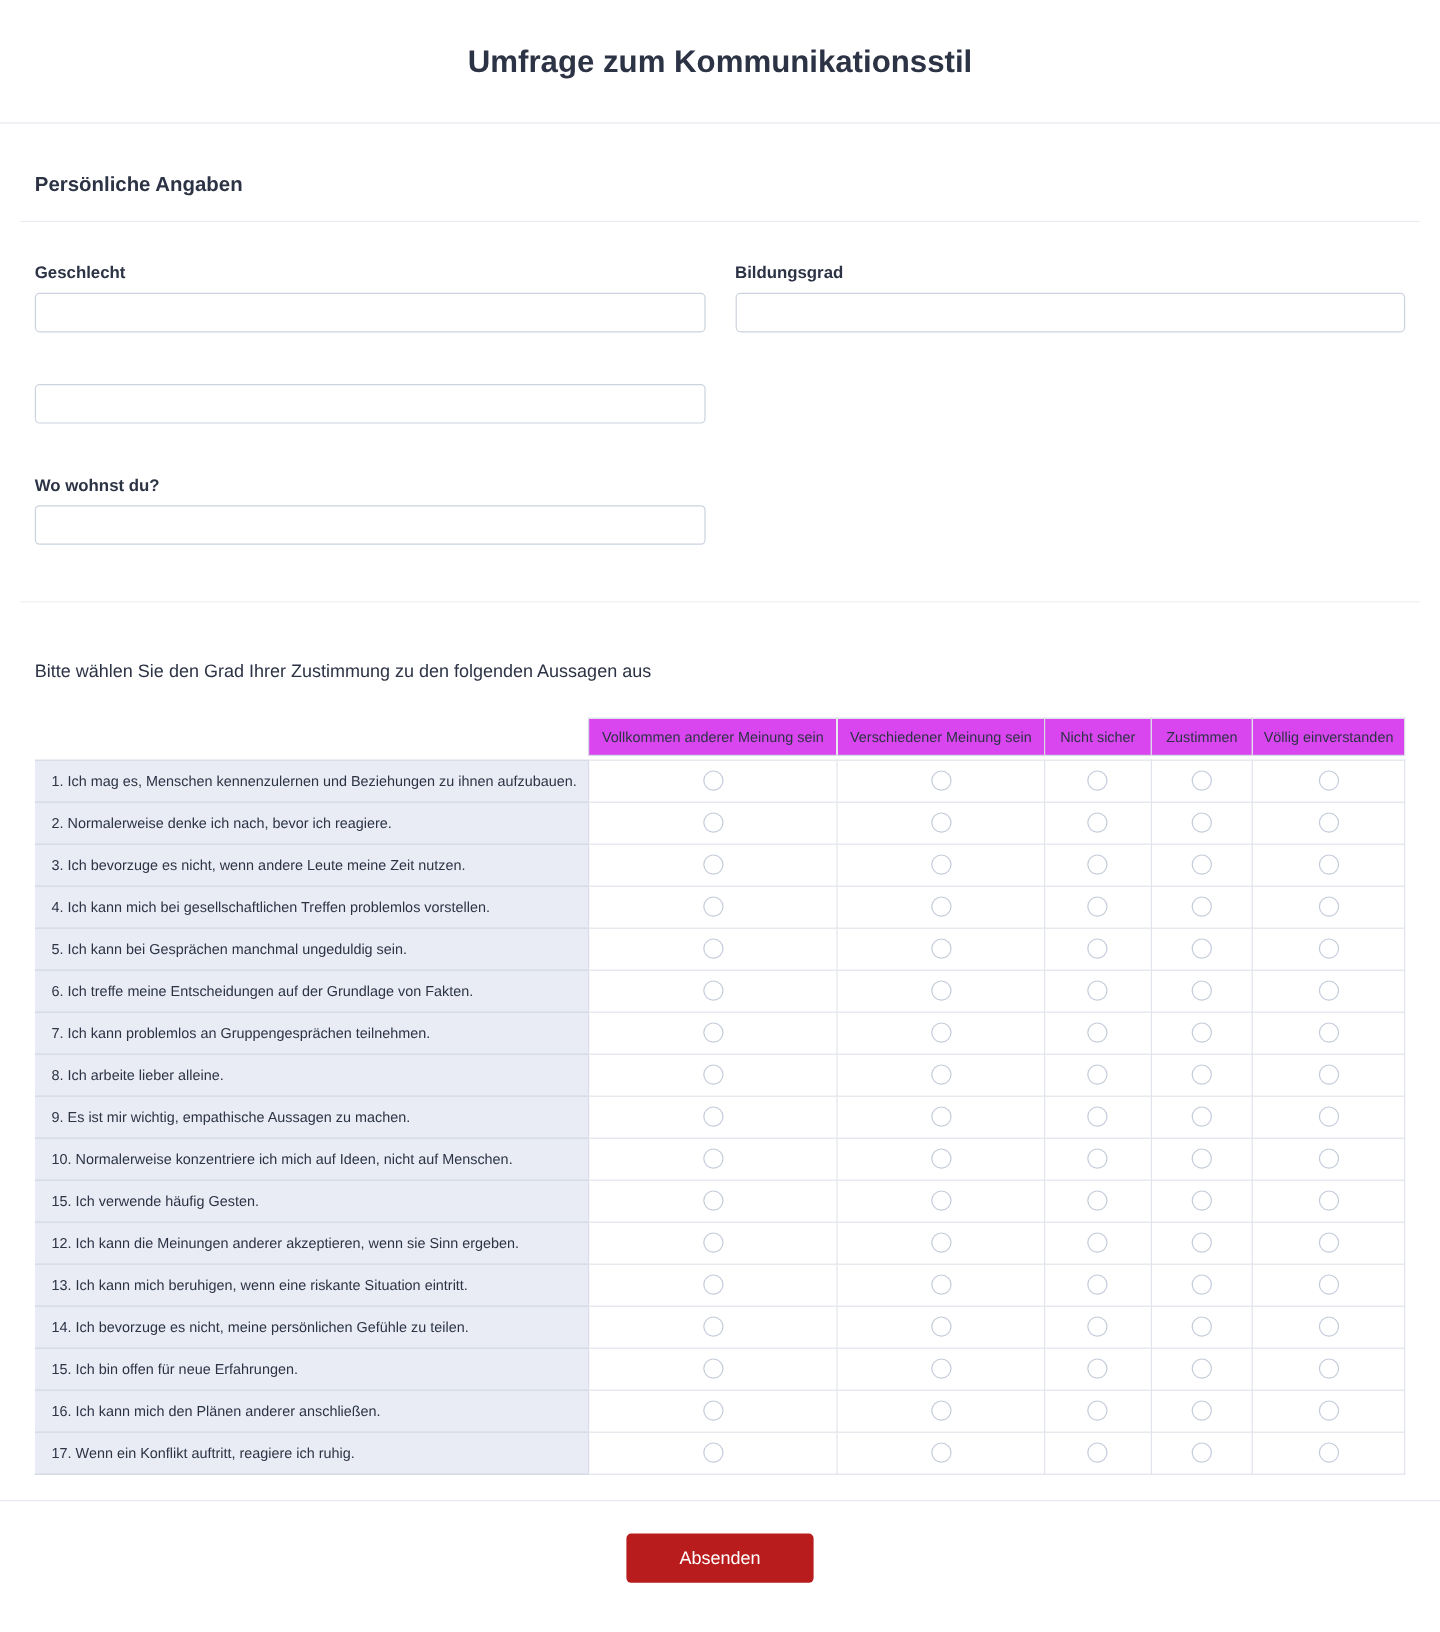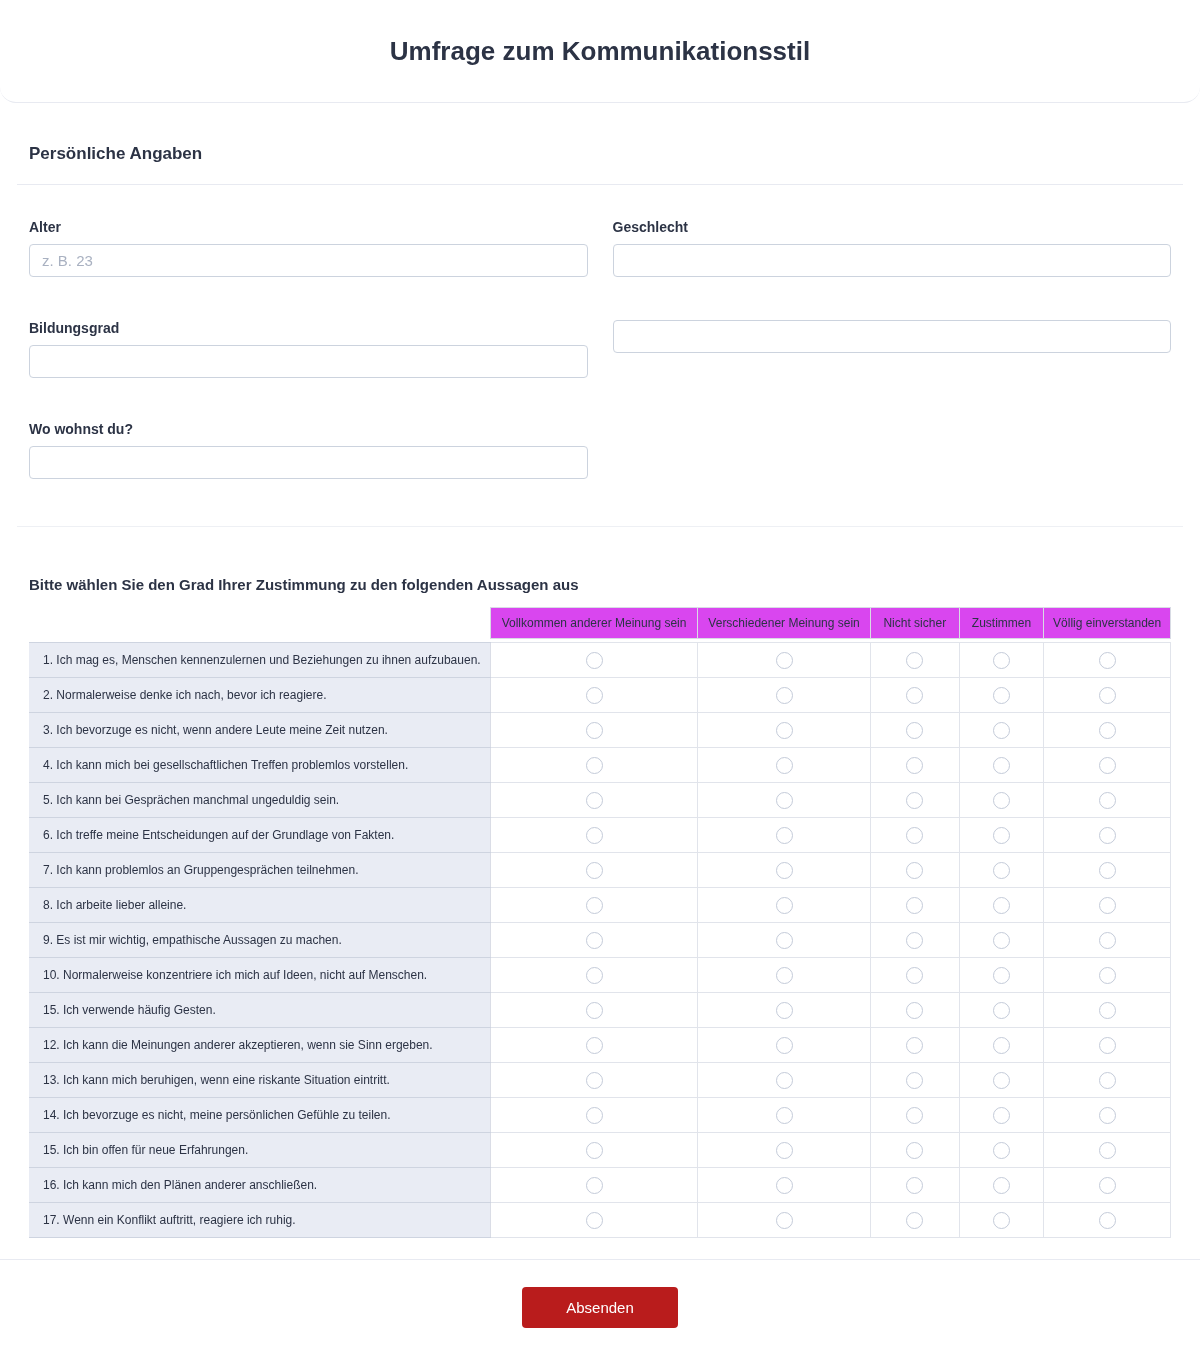--- a/index.html
+++ b/index.html
@@ -10,21 +10,20 @@
     color: #2c3345;
     width: 1200px;
     margin: 0 auto;
   }
   .form-header {
     height: 103px;
     display: flex;
     align-items: center;
     justify-content: center;
     border-bottom: 1px solid #e8eaf1;
-    border-radius: 16px;
   }
   .form-title {
     font-size: 26px;
     font-weight: 700;
     color: #2c3345;
   }
   .content { padding: 0 29px; }
   .section-title {
     margin-top: 41px;
     font-size: 17px;
@@ -59,23 +58,23 @@
     padding: 0 12px;
     font-family: "Liberation Sans", "DejaVu Sans", sans-serif;
     font-size: 15px;
     color: #2c3345;
     outline: none;
     background: #fff;
   }
   .field input::placeholder { color: #a9b1c1; }
   .field-half { grid-column: 1; }
   .matrix-question {
-    margin: 49px 0 14px;
+    margin: 49px 0 30px;
     font-size: 15px;
-    font-weight: 700;
+    font-weight: 400;
     color: #2c3345;
   }
   .matrix-table {
     width: 100%;
     border-collapse: collapse;
     table-layout: fixed;
   }
   .matrix-table th, .matrix-table td { font-weight: 400; }
   .matrix-table thead th.col-head {
     height: 31px;
@@ -146,24 +145,20 @@
     <h1 class="form-title">Umfrage zum Kommunikationsstil</h1>
   </header>
 
   <main class="content">
 
     <section>
       <h2 class="section-title">Persönliche Angaben</h2>
       <div class="divider"></div>
 
       <div class="fields-grid">
-        <div class="field">
-          <label>Alter</label>
-          <input type="text" placeholder="z. B. 23" style="">
-        </div>
         <div class="field">
           <label>Geschlecht</label>
           <input type="text" placeholder="" style="">
         </div>
         <div class="field">
           <label>Bildungsgrad</label>
           <input type="text" placeholder="" style="">
         </div>
         <div class="field">
           <input type="text" placeholder="" style="">

